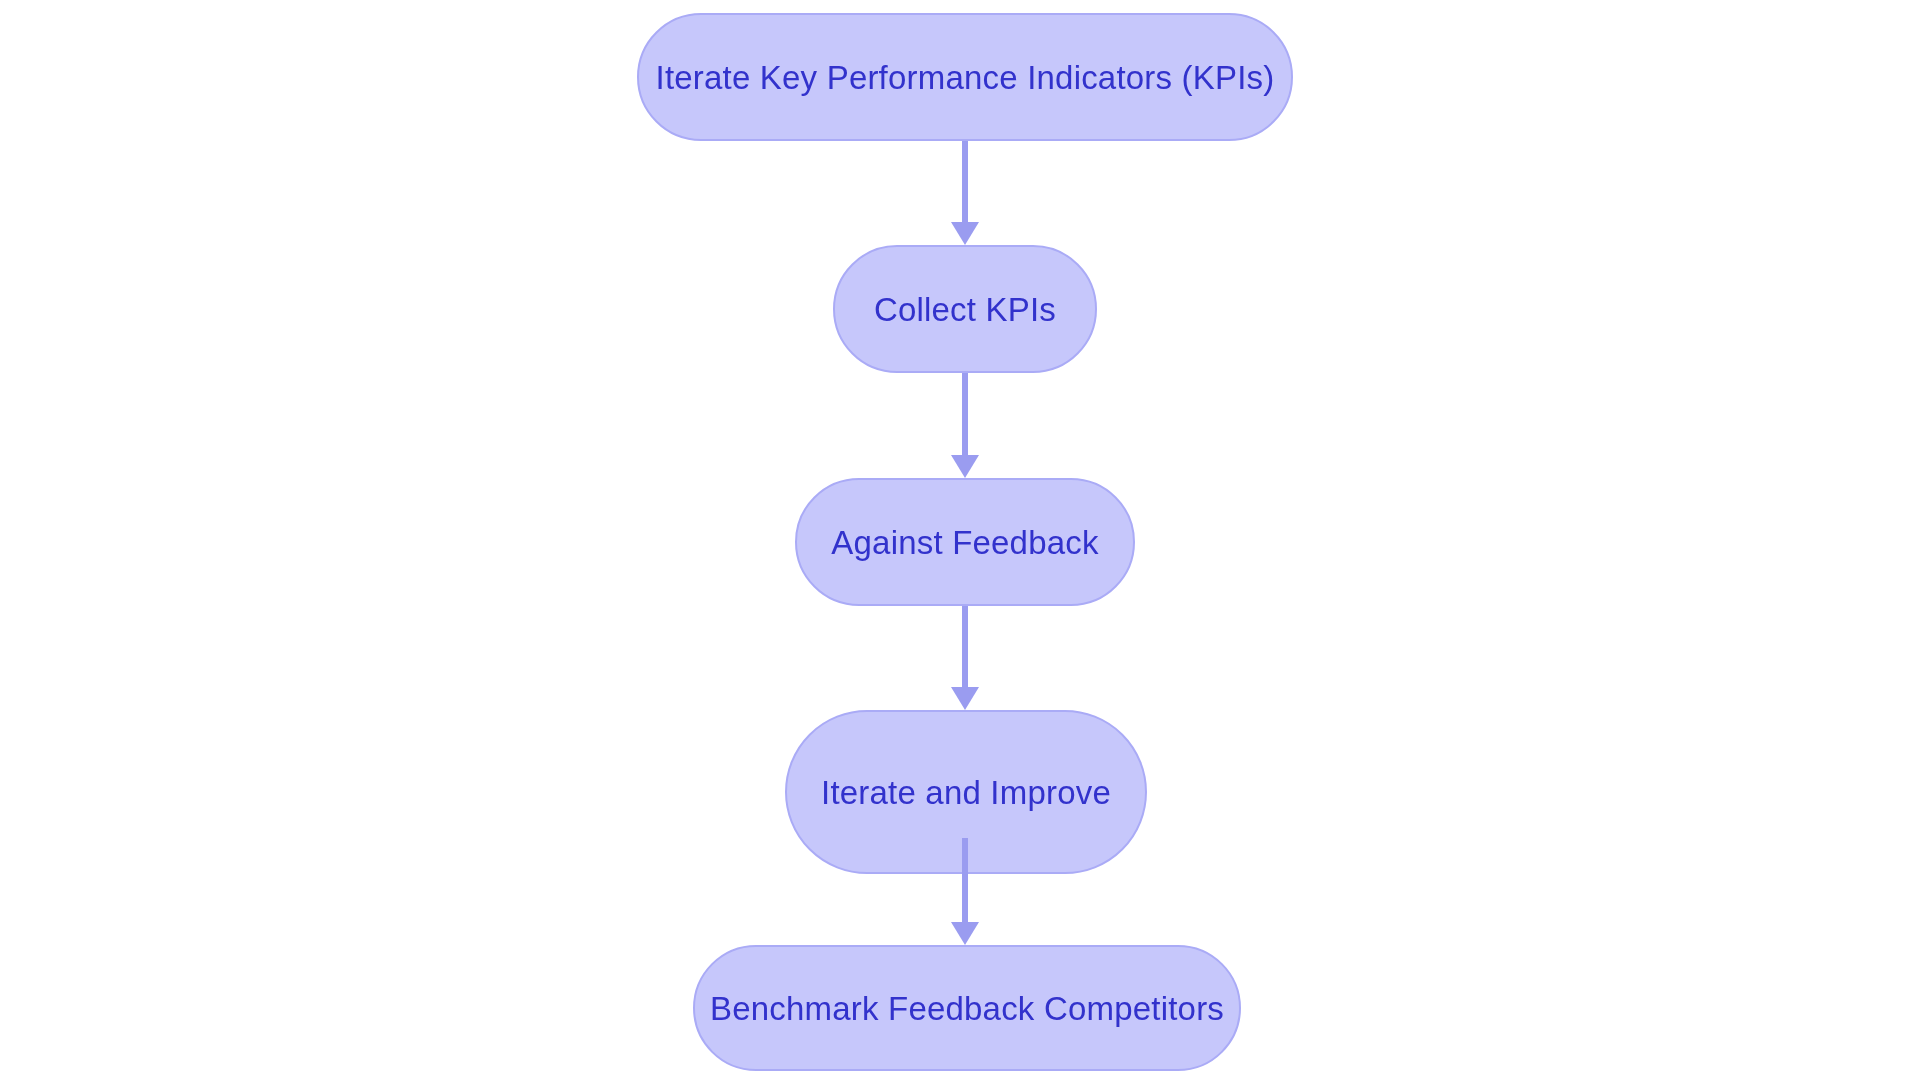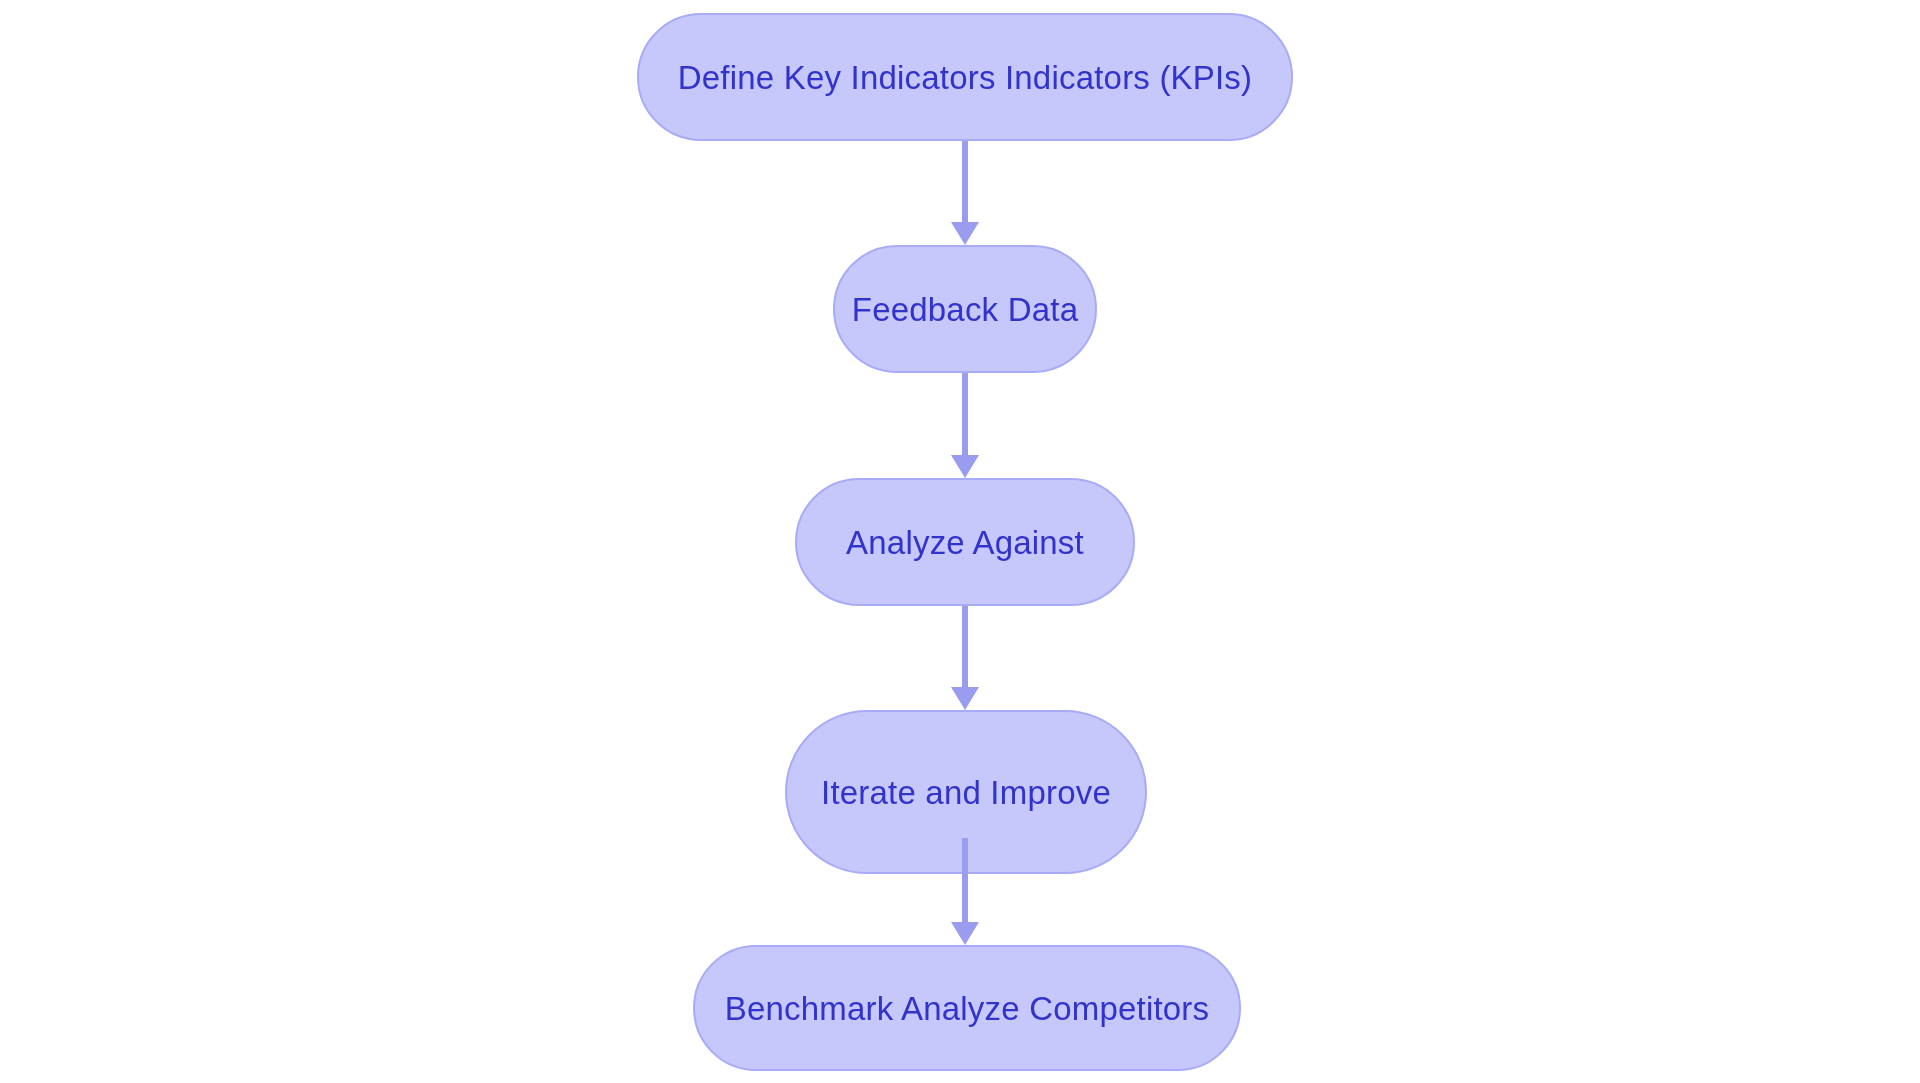--- a/index.html
+++ b/index.html
@@ -89,52 +89,52 @@
   .edge-4 { top: 838px; height: 107px; }
   .edge-4 .connector-line { height: 84px; }
   .edge-4 .connector-head { top: 84px; }
 </style>
 </head>
 <body>
 
 <div id="flowchart-canvas">
 
   <div class="node node-1">
-    <span class="node-label">Define Key Indicators Indicators (KPIs)</span>
+    <span class="node-label">Iterate Key Performance Indicators (KPIs)</span>
   </div>
 
   <div class="connector edge-1">
     <div class="connector-line"></div>
     <div class="connector-head"></div>
   </div>
 
   <div class="node node-2">
-    <span class="node-label">Feedback Data</span>
+    <span class="node-label">Collect KPIs</span>
   </div>
 
   <div class="connector edge-2">
     <div class="connector-line"></div>
     <div class="connector-head"></div>
   </div>
 
   <div class="node node-3">
-    <span class="node-label">Analyze Against</span>
+    <span class="node-label">Against Feedback</span>
   </div>
 
   <div class="connector edge-3">
     <div class="connector-line"></div>
     <div class="connector-head"></div>
   </div>
 
   <div class="node node-4">
     <span class="node-label">Iterate and Improve</span>
   </div>
 
   <div class="connector edge-4">
     <div class="connector-line"></div>
     <div class="connector-head"></div>
   </div>
 
   <div class="node node-5">
-    <span class="node-label">Benchmark Analyze Competitors</span>
+    <span class="node-label">Benchmark Feedback Competitors</span>
   </div>
 
 </div>
 
 </body></html>

